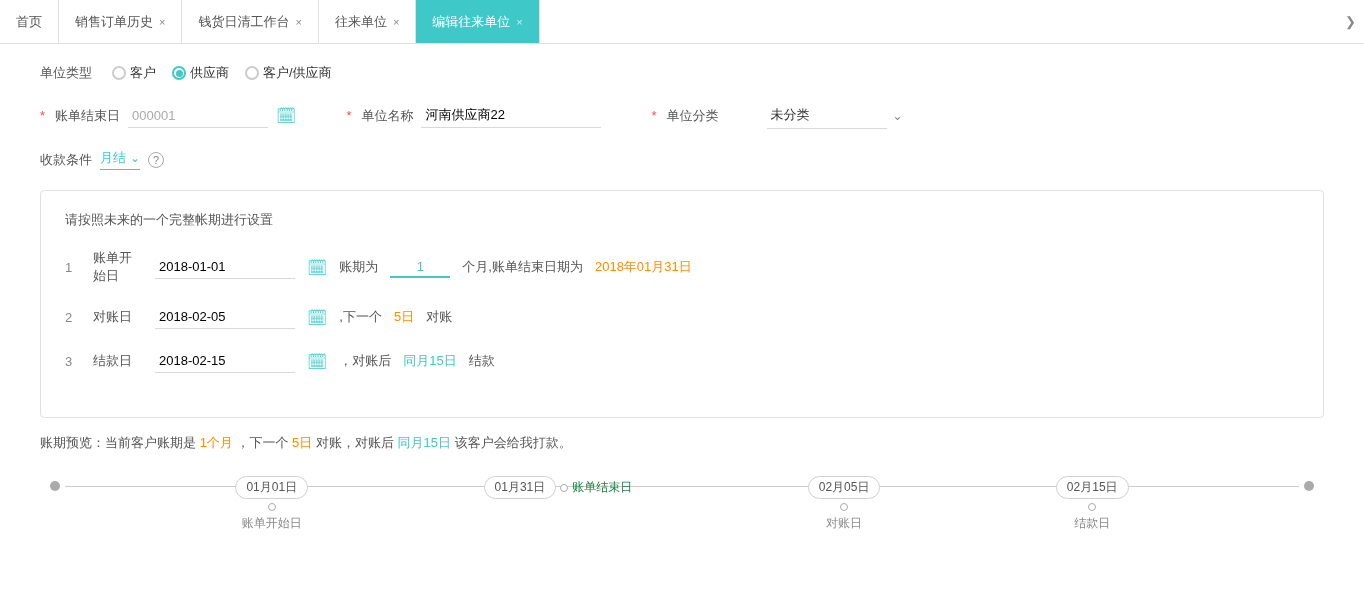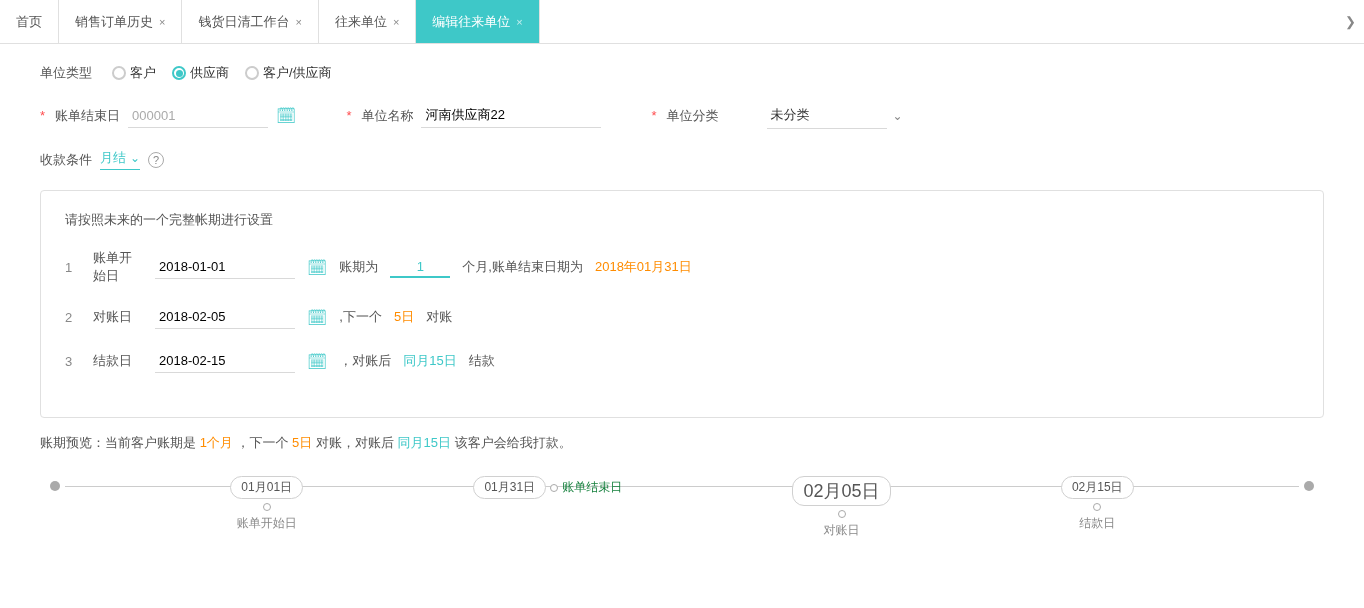--- a/index.html
+++ b/index.html
@@ -373,21 +373,21 @@
           <div style="font-size:12px;color:#888;">账单开始日</div>
         </div>
 
         <div style="display:flex; flex-direction:row; align-items:center; gap:4px;">
           <div style="border:1px solid #d0d0d0;border-radius:12px;padding:2px 10px;font-size:12px;color:#555;background:#fff;white-space:nowrap;">01月31日</div>
           <div style="width:8px;height:8px;border-radius:50%;border:1px solid #aaa;background:#fff;"></div>
           <div style="font-size:12px;color:#15803d;">账单结束日</div>
         </div>
 
         <div style="display:flex; flex-direction:column; align-items:center; gap:4px;">
-          <div style="border:1px solid #d0d0d0;border-radius:12px;padding:2px 10px;font-size:18px;color:#555;background:#fff;white-space:nowrap;">02月05日</div>
+          <div style="border:1px solid #d0d0d0;border-radius:12px;padding:2px 10px;font-size:12px;color:#555;background:#fff;white-space:nowrap;">02月05日</div>
           <div style="width:8px;height:8px;border-radius:50%;border:1px solid #aaa;background:#fff;"></div>
           <div style="font-size:12px;color:#888;">对账日</div>
         </div>
 
         <div style="display:flex; flex-direction:column; align-items:center; gap:4px;">
           <div style="border:1px solid #d0d0d0;border-radius:12px;padding:2px 10px;font-size:12px;color:#555;background:#fff;white-space:nowrap;">02月15日</div>
           <div style="width:8px;height:8px;border-radius:50%;border:1px solid #aaa;background:#fff;"></div>
           <div style="font-size:12px;color:#888;">结款日</div>
         </div>
 

